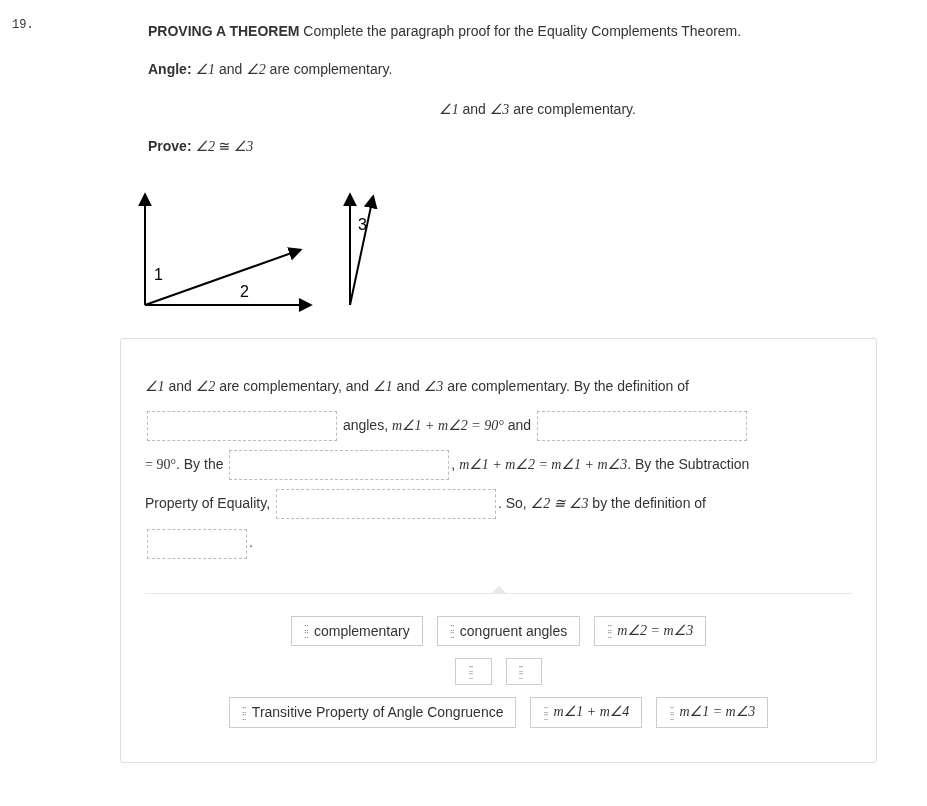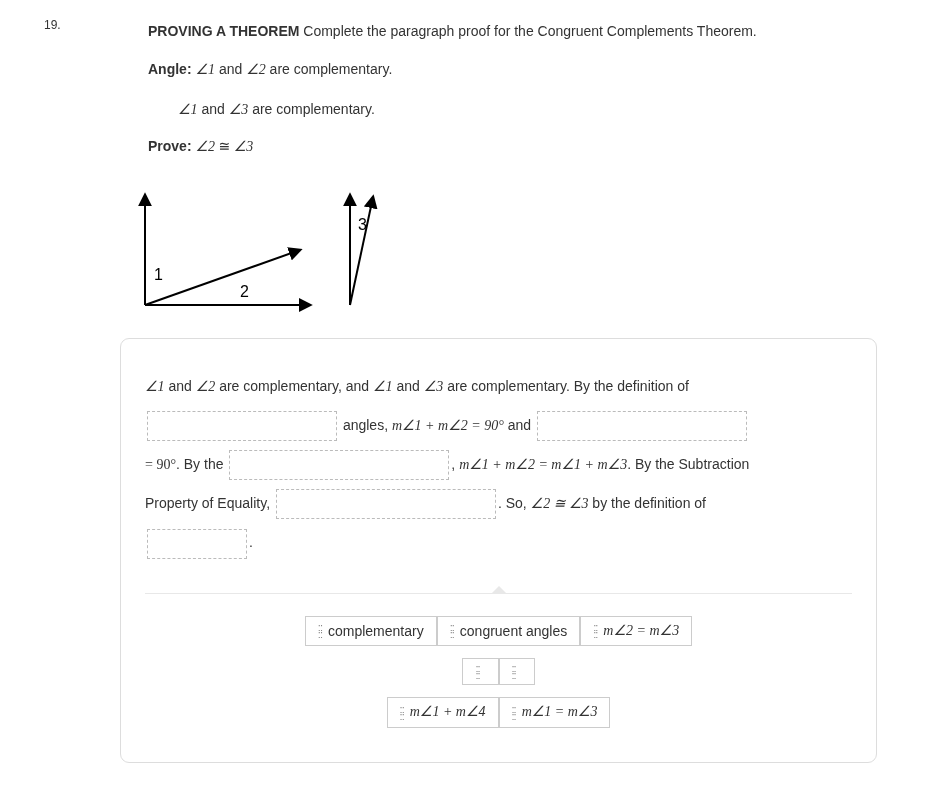--- a/index.html
+++ b/index.html
@@ -11,45 +11,47 @@
     color: #333;
     background: #fff;
     width: 927px;
   }
   .page {
     padding: 20px 30px 30px 60px;
     position: relative;
   }
   .qnum {
     position: absolute;
-    left: 44px;
+    left: 12px;
     top: 18px;
     font-size: 12px;
     color: #333;
+    font-family: Liberation Mono, monospace;
   }
   .prompt-line {
     margin: 0 0 16px 70px;
     line-height: 1.6;
   }
   .prompt-indent {
     margin-left: 118px;
     line-height: 1.6;
+    text-align: center;
   }
   .bold { font-weight: bold; margin-left: 18px; }
   .math { font-family: 'Times New Roman', serif; font-style: italic; }
   .mathn { font-family: 'Times New Roman', serif; font-style: normal; }
   .figure {
     margin: 10px 0 20px 70px;
     width: 260px;
     height: 130px;
   }
   .proof-box {
     margin: 0 20px 0 60px;
     border: 1px solid #ddd;
-    border-radius: 9px;
+    border-radius: 3px;
     padding: 28px 24px 22px 24px;
     line-height: 2.8;
     font-size: 14px;
     position: relative;
   }
   .drop-slot {
     display: inline-block;
     border: 1px dashed #bbb;
     height: 30px;
     vertical-align: middle;
@@ -73,21 +75,21 @@
     margin-left:-8px;
     width:0;height:0;
     border-left:8px solid transparent;
     border-right:8px solid transparent;
     border-bottom:8px solid #e8e8e8;
   }
   .choice-row {
     display: flex;
     justify-content: center;
     flex-wrap: wrap;
-    gap: 0;
+    gap: 14px;
     margin-bottom: 12px;
   }
   .choice {
     border: 1px solid #ccc;
     padding: 6px 12px;
     font-size: 14px;
     background: #fff;
     cursor: move;
     display: inline-flex;
     align-items: center;
@@ -105,21 +107,21 @@
   .grip::before { content: "::"; display:block;}
   .grip::after { content: "::"; display:block;}
 </style>
 </head>
 <body>
 
 <div class="page">
   <div class="qnum">19.</div>
 
   <p class="prompt-line">
-    <span class="bold">PROVING A THEOREM</span><span>  Complete the paragraph proof for the Congruent Complements Theorem.</span>
+    <span class="bold">PROVING A THEOREM</span><span>  Complete the paragraph proof for the Equality Complements Theorem.</span>
   </p>
 
   <p class="prompt-line">
     <span class="bold">Angle:</span>
     <span class="math">∠1</span><span> and </span><span class="math">∠2</span><span> are complementary.</span>
   </p>
   <p class="prompt-indent">
     <span class="math">∠1</span><span> and </span><span class="math">∠3</span><span> are complementary.</span>
   </p>
   <p class="prompt-line">
@@ -175,20 +177,24 @@
           <div class="choice">
             <span class="grip"></span>
           </div>
           <div class="choice">
             <span class="grip"></span>
           </div>
         </div>
       <div class="choice-row" id="row3">
           <div class="choice">
             <span class="grip"></span>
+            <span>Transitive Property of Angle Congruence</span>
+          </div>
+          <div class="choice">
+            <span class="grip"></span>
             <span class="math">m∠1 + m∠4</span>
           </div>
           <div class="choice">
             <span class="grip"></span>
             <span class="math">m∠1 = m∠3</span>
           </div>
         </div>
     </div>
   </div>
 </div>

